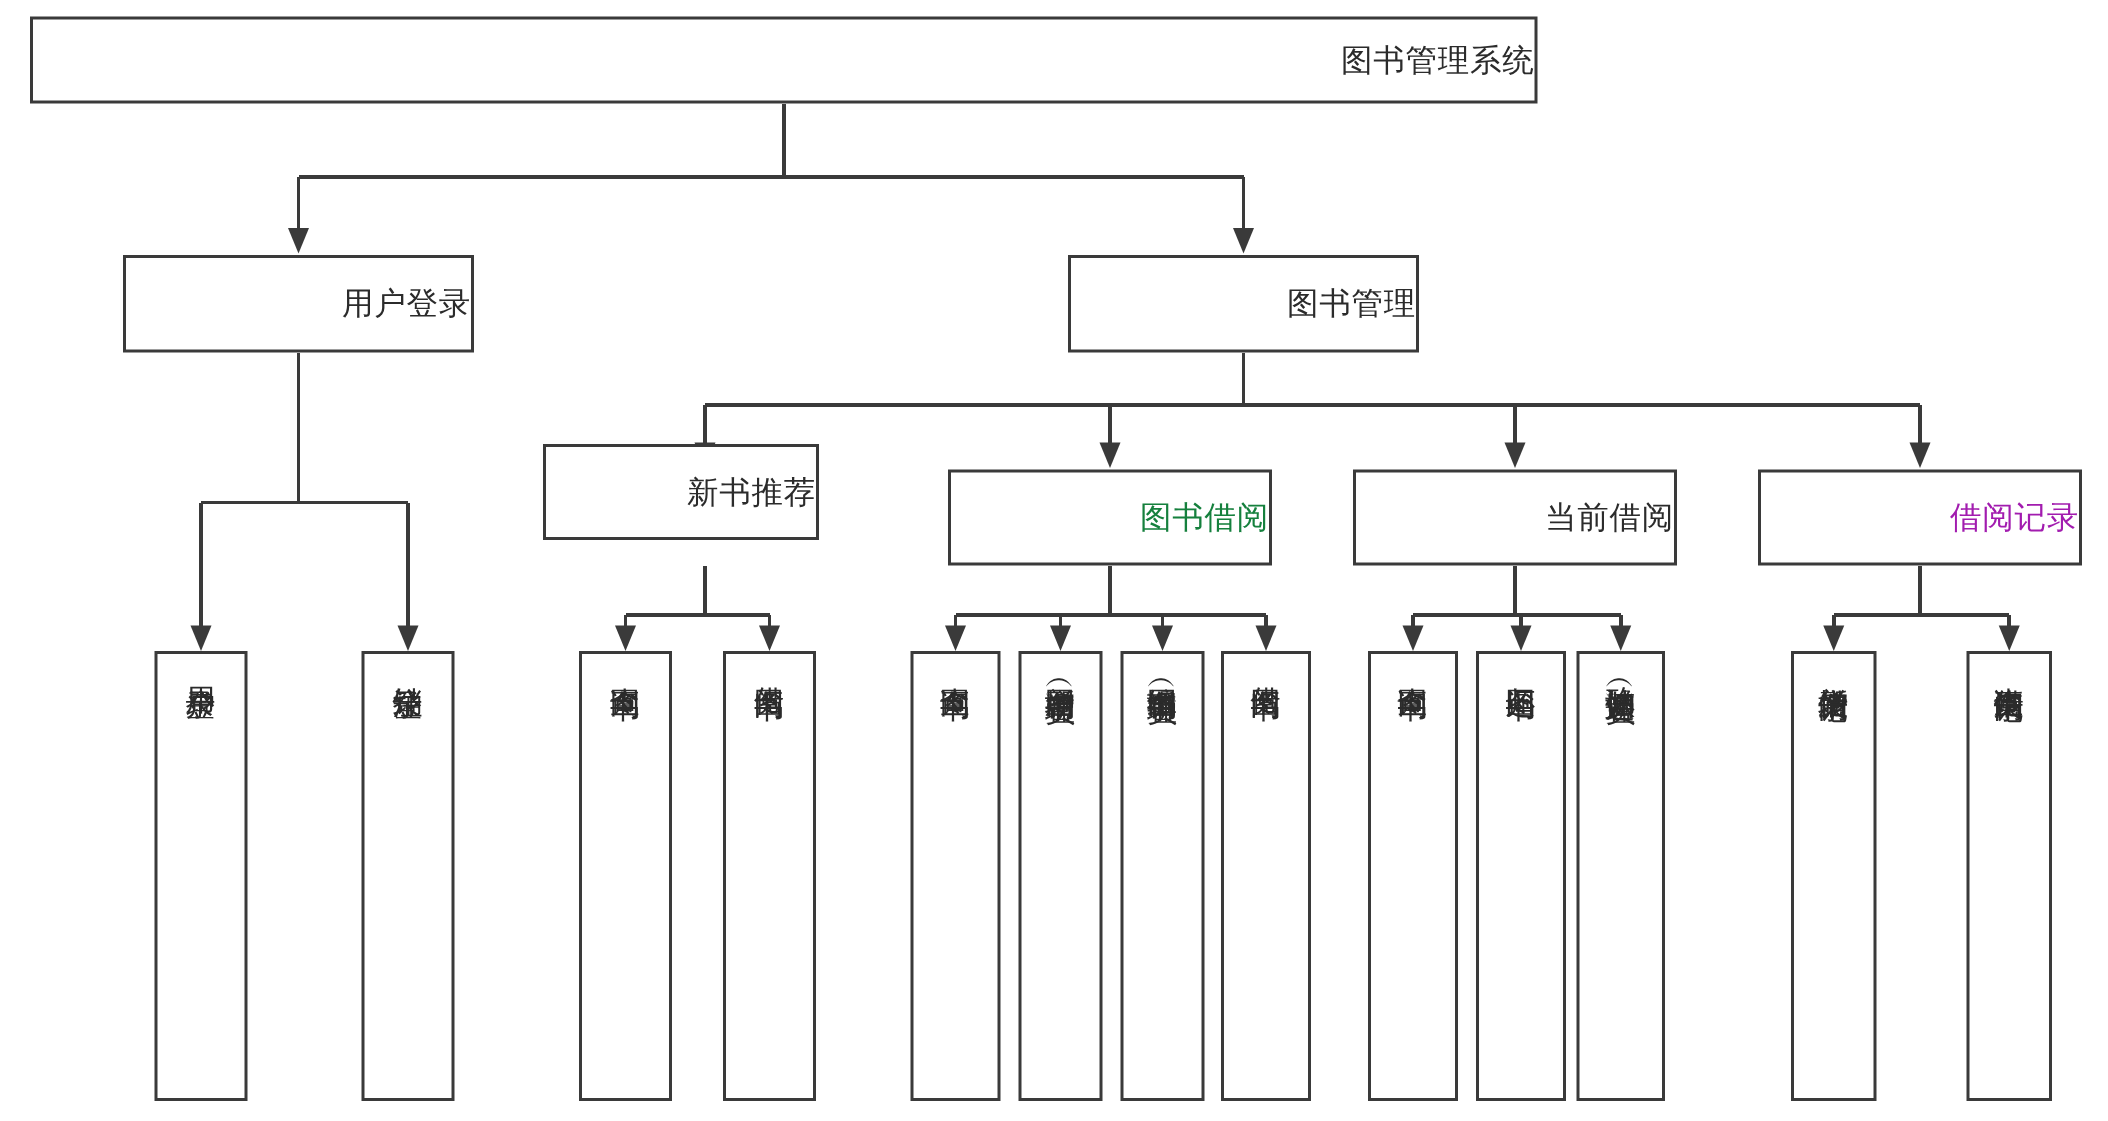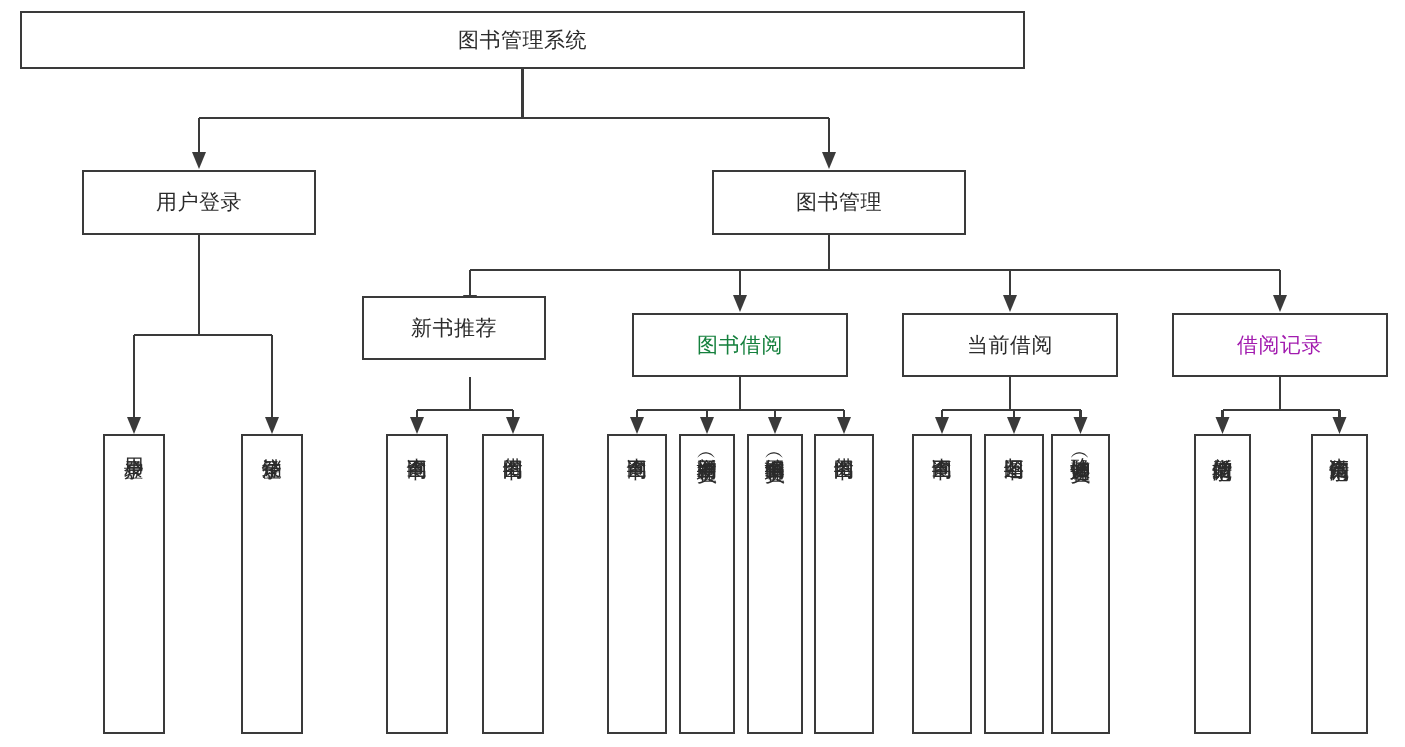--- a/index.html
+++ b/index.html
@@ -21,21 +21,21 @@
     width: 1405px;
     height: 747px;
   }
   .node-box {
     position: absolute;
     box-sizing: border-box;
     background: #ffffff;
     border: 2px solid #7f1d1d;
     display: flex;
     align-items: center;
-    justify-content: center;
+    justify-content: flex-end;
   }
   .node-label-h {
     font-size: 21px;
     color: #2b2b2b;
     line-height: 1.15;
     letter-spacing: 0.5px;
     white-space: nowrap;
     user-select: none;
   }
   .leaf-box {
@@ -136,21 +136,21 @@
       <line x1="1339.5" y1="410" x2="1339.5" y2="417" stroke="#3a3a3a" stroke-width="2.6" shape-rendering="crispEdges"></line>
       <polygon points="1332.5,417 1346.5,417 1339.5,434" fill="#3a3a3a"></polygon>
     </svg>
   <div id="boxes-layer">
       <div class="node-box" style="left: 20px; top: 11px; width: 1005px; height: 58px; border-color: rgb(58, 58, 58);">
         <span class="node-label-h" style="color: rgb(43, 43, 43);">图书管理系统</span>
       </div>
       <div class="node-box" style="left: 82px; top: 170px; width: 234px; height: 65px; border-color: rgb(58, 58, 58);">
         <span class="node-label-h" style="color: rgb(43, 43, 43);">用户登录</span>
       </div>
-      <div class="node-box" style="left: 712px; top: 170px; width: 254px; height: 65px; border-color: rgb(58, 58, 58);">
+      <div class="node-box" style="left: 712px; top: 170px; width: 234px; height: 65px; border-color: rgb(58, 58, 58);">
         <span class="node-label-h" style="color: rgb(43, 43, 43);">图书管理</span>
       </div>
       <div class="node-box" style="left: 362px; top: 296px; width: 184px; height: 64px; border-color: rgb(58, 58, 58);">
         <span class="node-label-h" style="color: rgb(43, 43, 43);">新书推荐</span>
       </div>
       <div class="node-box" style="left: 632px; top: 313px; width: 216px; height: 64px; border-color: rgb(58, 58, 58);">
         <span class="node-label-h" style="color: #15803d;">图书借阅</span>
       </div>
       <div class="node-box" style="left: 902px; top: 313px; width: 216px; height: 64px; border-color: rgb(58, 58, 58);">
         <span class="node-label-h" style="color: rgb(43, 43, 43);">当前借阅</span>

